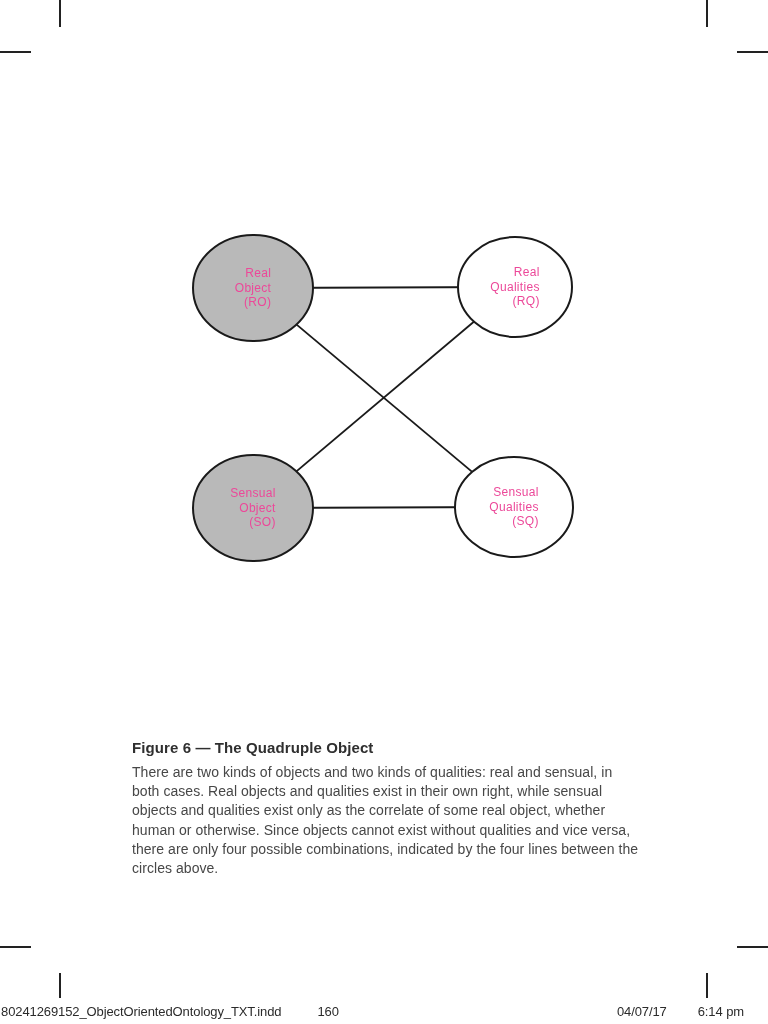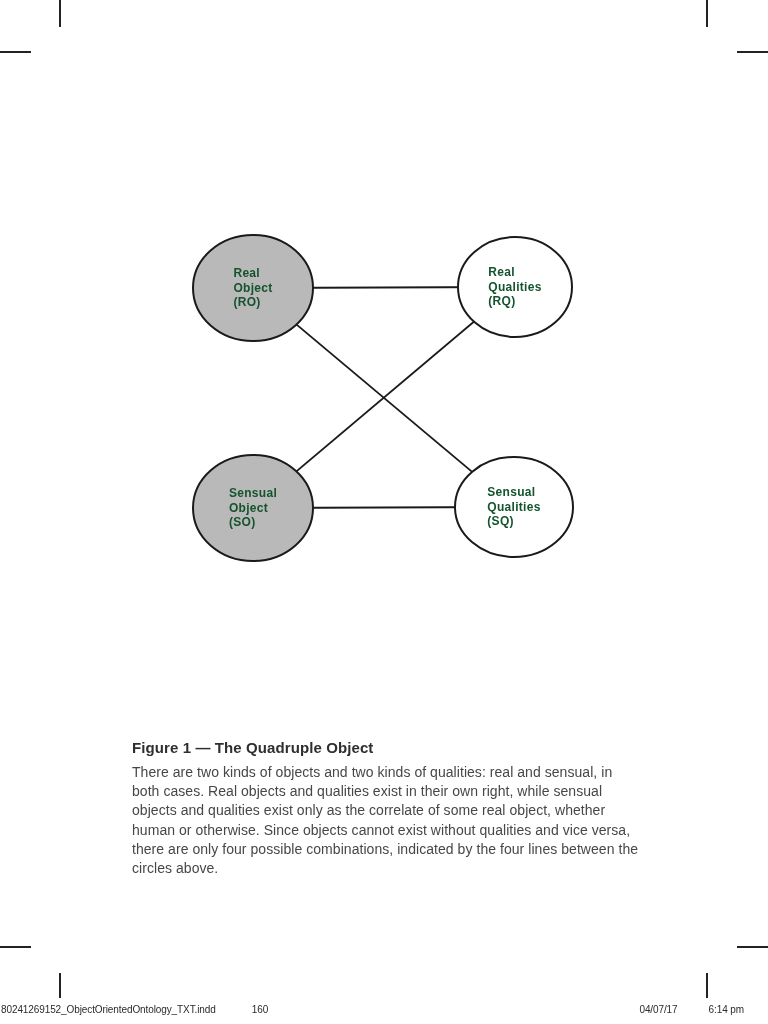--- a/index.html
+++ b/index.html
@@ -33,27 +33,27 @@
   .diagram-svg line {
     stroke-width: 1.8px;
   }
   .diagram-svg ellipse {
     stroke: #1a1a1a;
     stroke-width: 2px;
   }
   .node-label {
     position: absolute;
     transform: translate(-50%, -50%);
-    text-align: left;
+    text-align: right;
     white-space: pre-line;
     font-size: 12px;
     line-height: 14.5px;
-    font-weight: 700;
+    font-weight: 400;
     letter-spacing: 0.3px;
-    color: #14532d;
+    color: #ec4899;
   }
 
   
   .caption {
     position: absolute;
     left: 132px;
     top: 738px;
     width: 508px;
     color: #454545;
   }
@@ -69,21 +69,21 @@
     font-size: 14px;
     line-height: 19.2px;
     letter-spacing: 0.05px;
     color: #474747;
   }
 
   
   .footer-left, .footer-right {
     position: absolute;
     top: 1004px;
-    font-size: 10px;
+    font-size: 13px;
     color: #2b2b2b;
     white-space: nowrap;
     letter-spacing: -0.1px;
   }
   .footer-left { left: 1px; }
   .footer-left .pageno { margin-left: 36px; }
   .footer-right { right: 24px; }
   .footer-right .time { margin-left: 13px; padding-left: 18px; }
 </style>
 </head>
@@ -120,21 +120,21 @@
 Qualities
 (RQ)</div>
   <div class="node-label" style="left:253px; top:508px;">Sensual
 Object
 (SO)</div>
   <div class="node-label" style="left:514px; top:507px;">Sensual
 Qualities
 (SQ)</div>
 
   <div class="caption">
-    <div class="caption-title">Figure 1 — The Quadruple Object</div>
+    <div class="caption-title">Figure 6 — The Quadruple Object</div>
     <div class="caption-body">There are two kinds of objects and two kinds of qualities: real and sensual, in both cases. Real objects and qualities exist in their own right, while sensual objects and qualities exist only as the correlate of some real object, whether human or otherwise. Since objects cannot exist without qualities and vice versa, there are only four possible combinations, indicated by the four lines between the circles above.</div>
   </div>
 
   <div class="footer-left">
     <span>80241269152_ObjectOrientedOntology_TXT.indd</span><span class="pageno">160</span>
   </div>
   <div class="footer-right">
     <span>04/07/17</span><span class="time">6:14 pm</span>
   </div>
 

